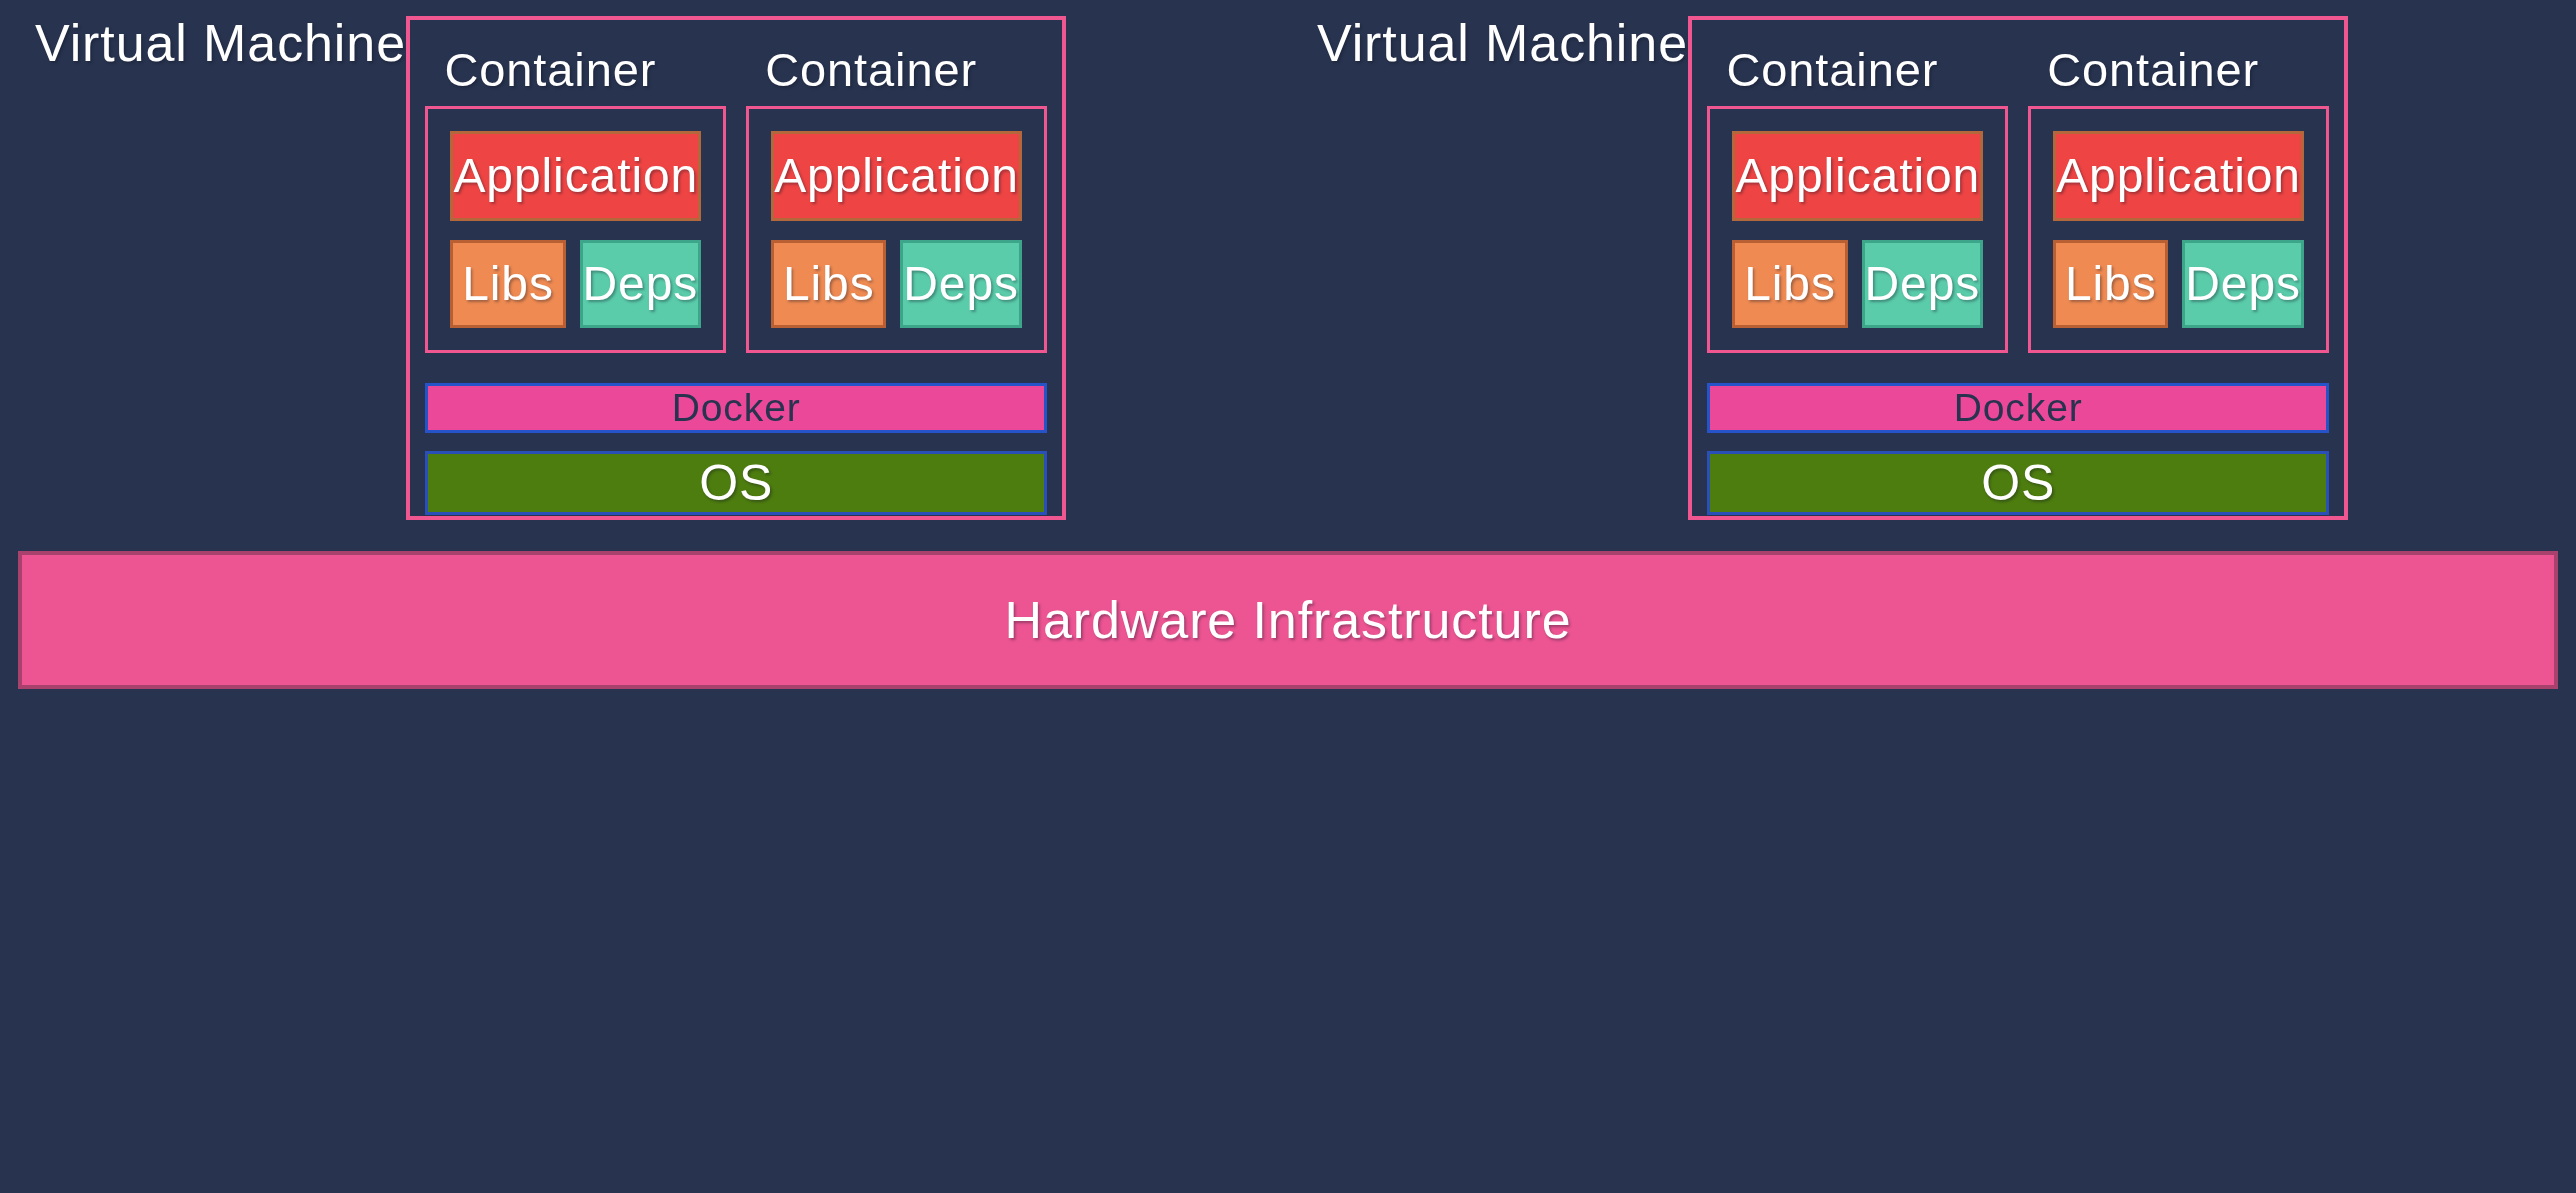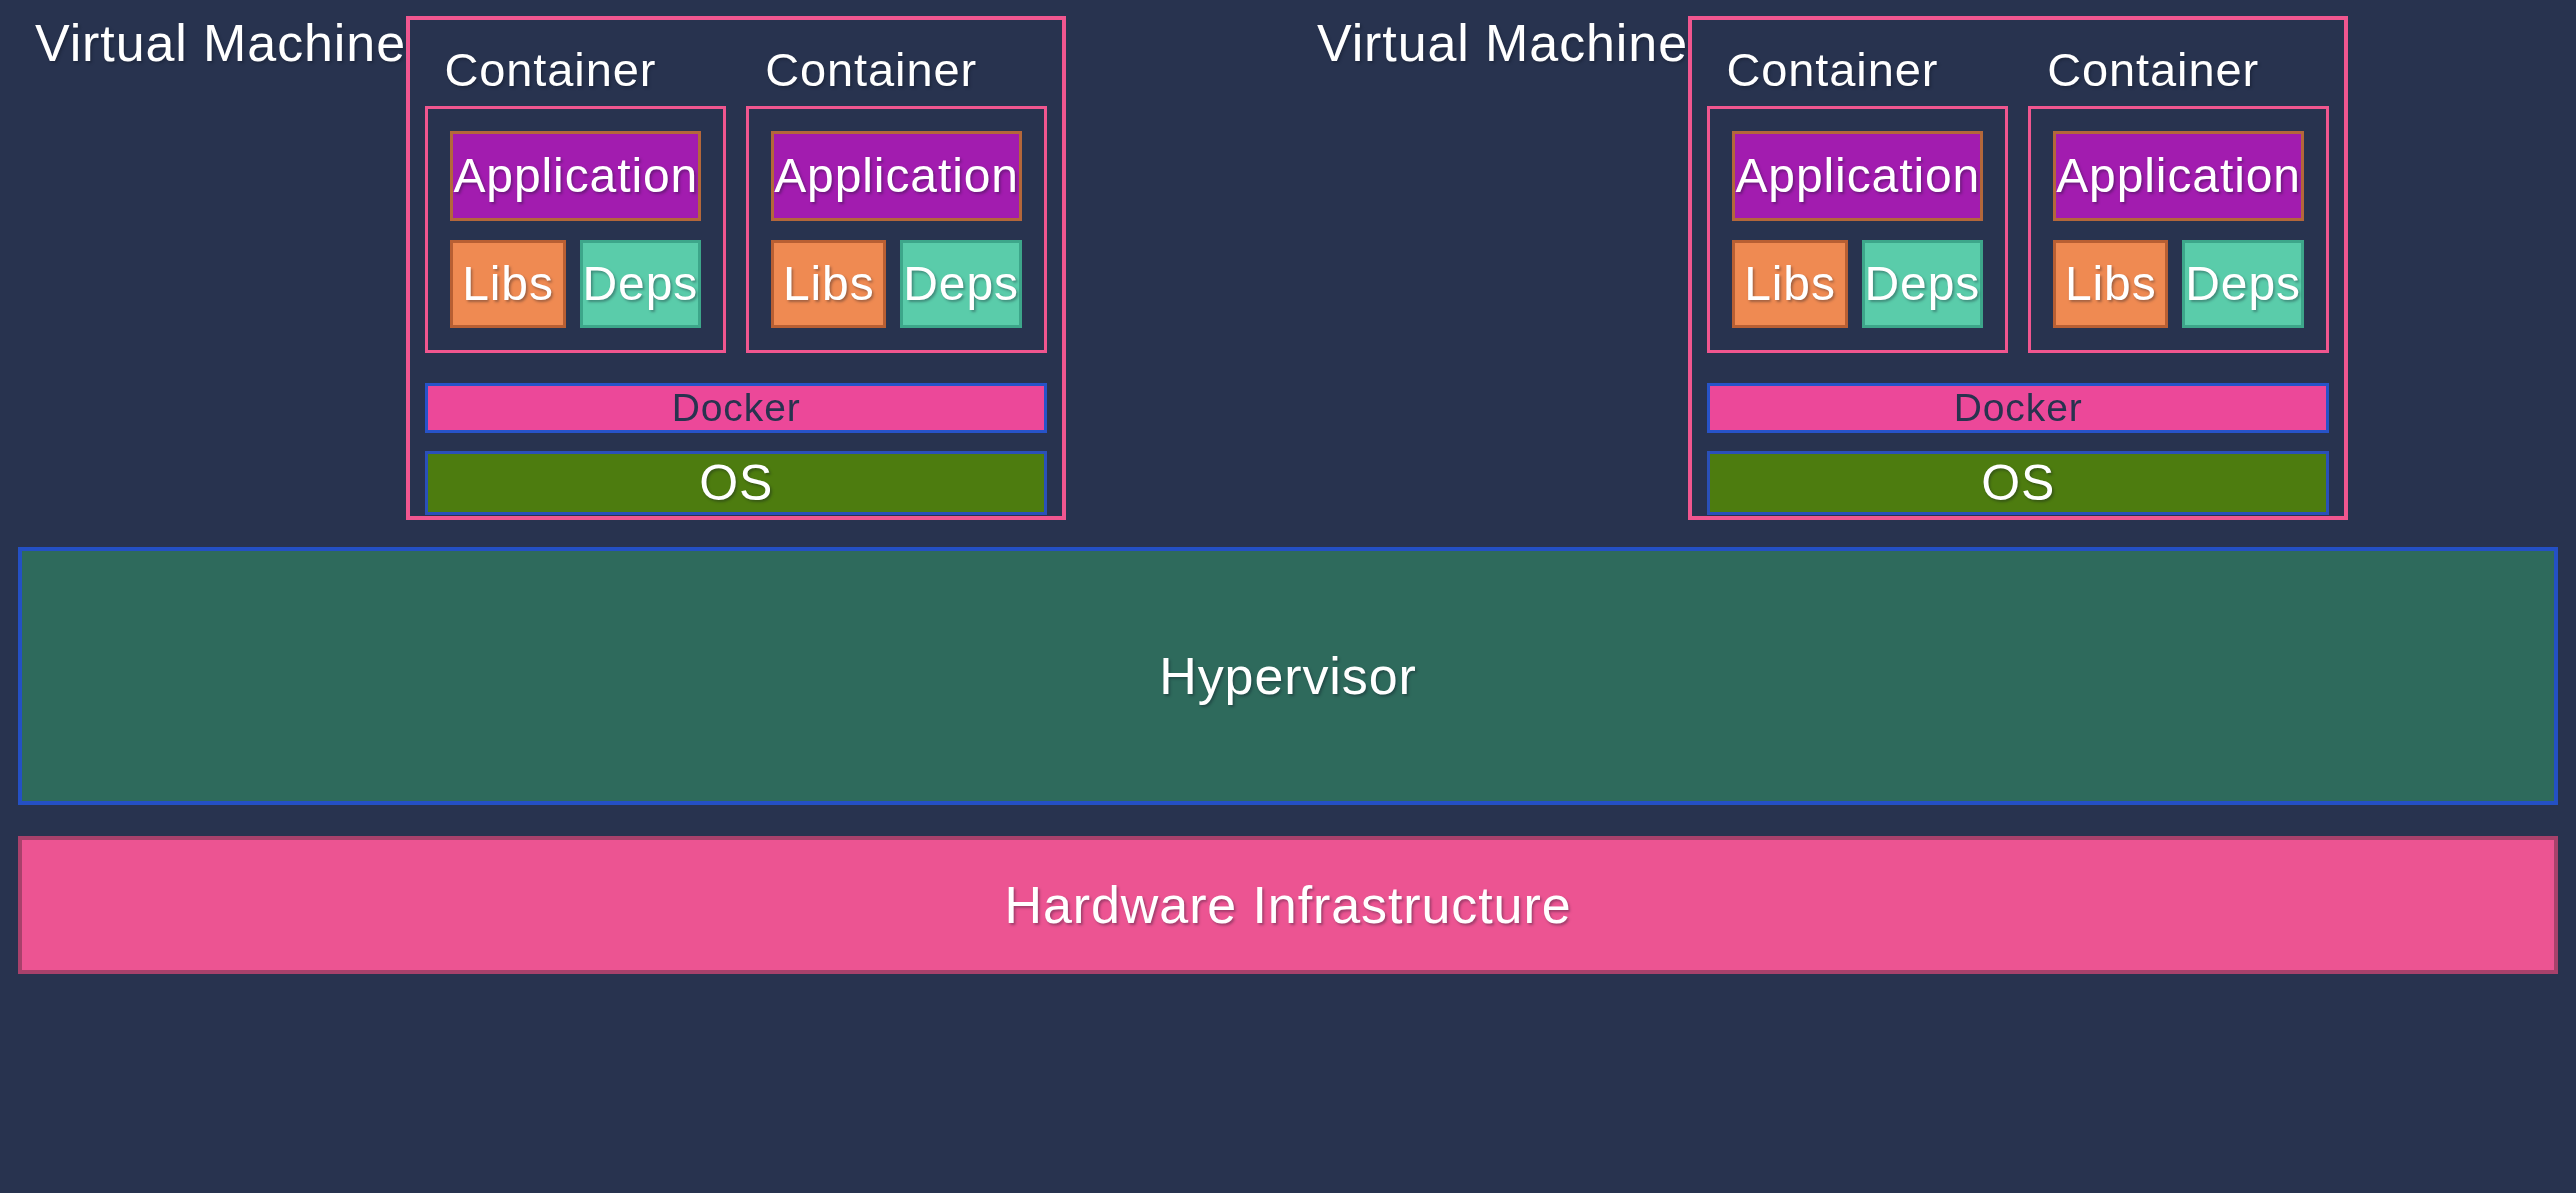--- a/index.html
+++ b/index.html
@@ -46,21 +46,21 @@
   }
 
   .cell {
     display:flex; align-items:center; justify-content:center;
     color:#ffffff; font-size:48px; letter-spacing:0.9px;
     text-shadow:1.7px 1.7px 2.6px rgba(15,20,35,.35);
   }
 
   .app-box {
     height:90px;
-    background:#a21caf;
+    background:#ef4444;
     border:3.4px solid #b4673a;
   }
 
   .libs-deps-row { display:flex; gap:14px; margin-top:19px; }
 
   .libs-box {
     flex:1; height:88px;
     background:#ef8a52;
     border:3.4px solid #b85f33;
   }
@@ -171,17 +171,16 @@
 
         </div>
 
         <div class="cell docker-bar">Docker</div>
         <div class="cell os-bar">OS</div>
       </div>
     </div>
 
   </div>
 
-  <div class="cell hypervisor-bar">Hypervisor</div>
   <div class="cell hardware-bar">Hardware Infrastructure</div>
 
 </div>
 
 
 </body></html>

